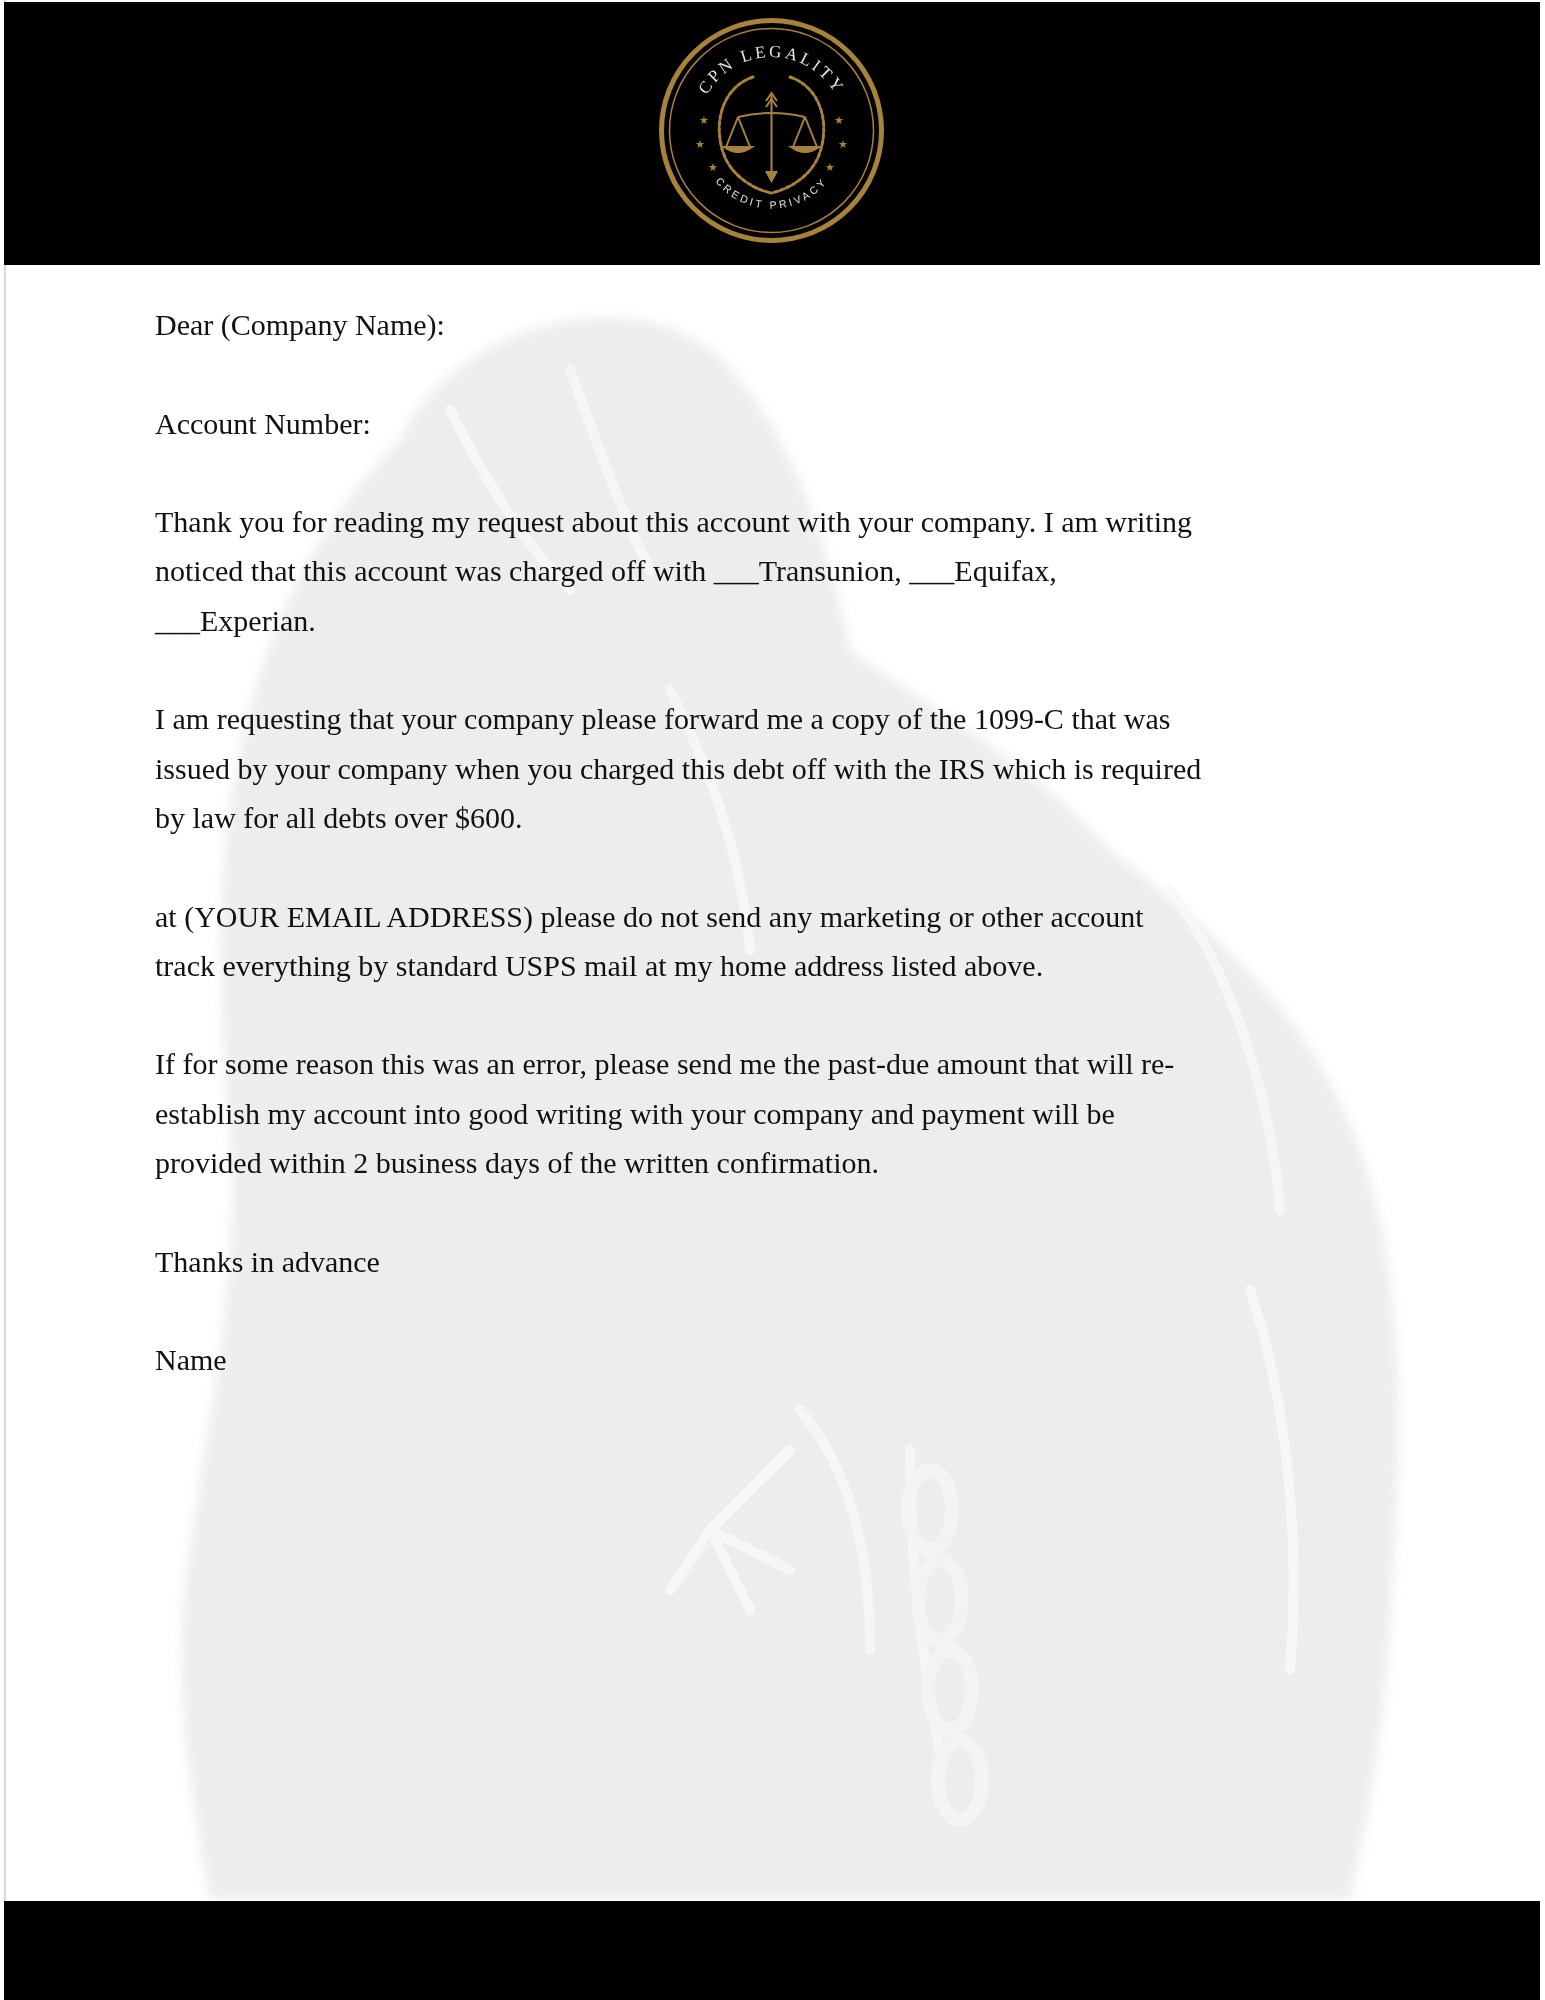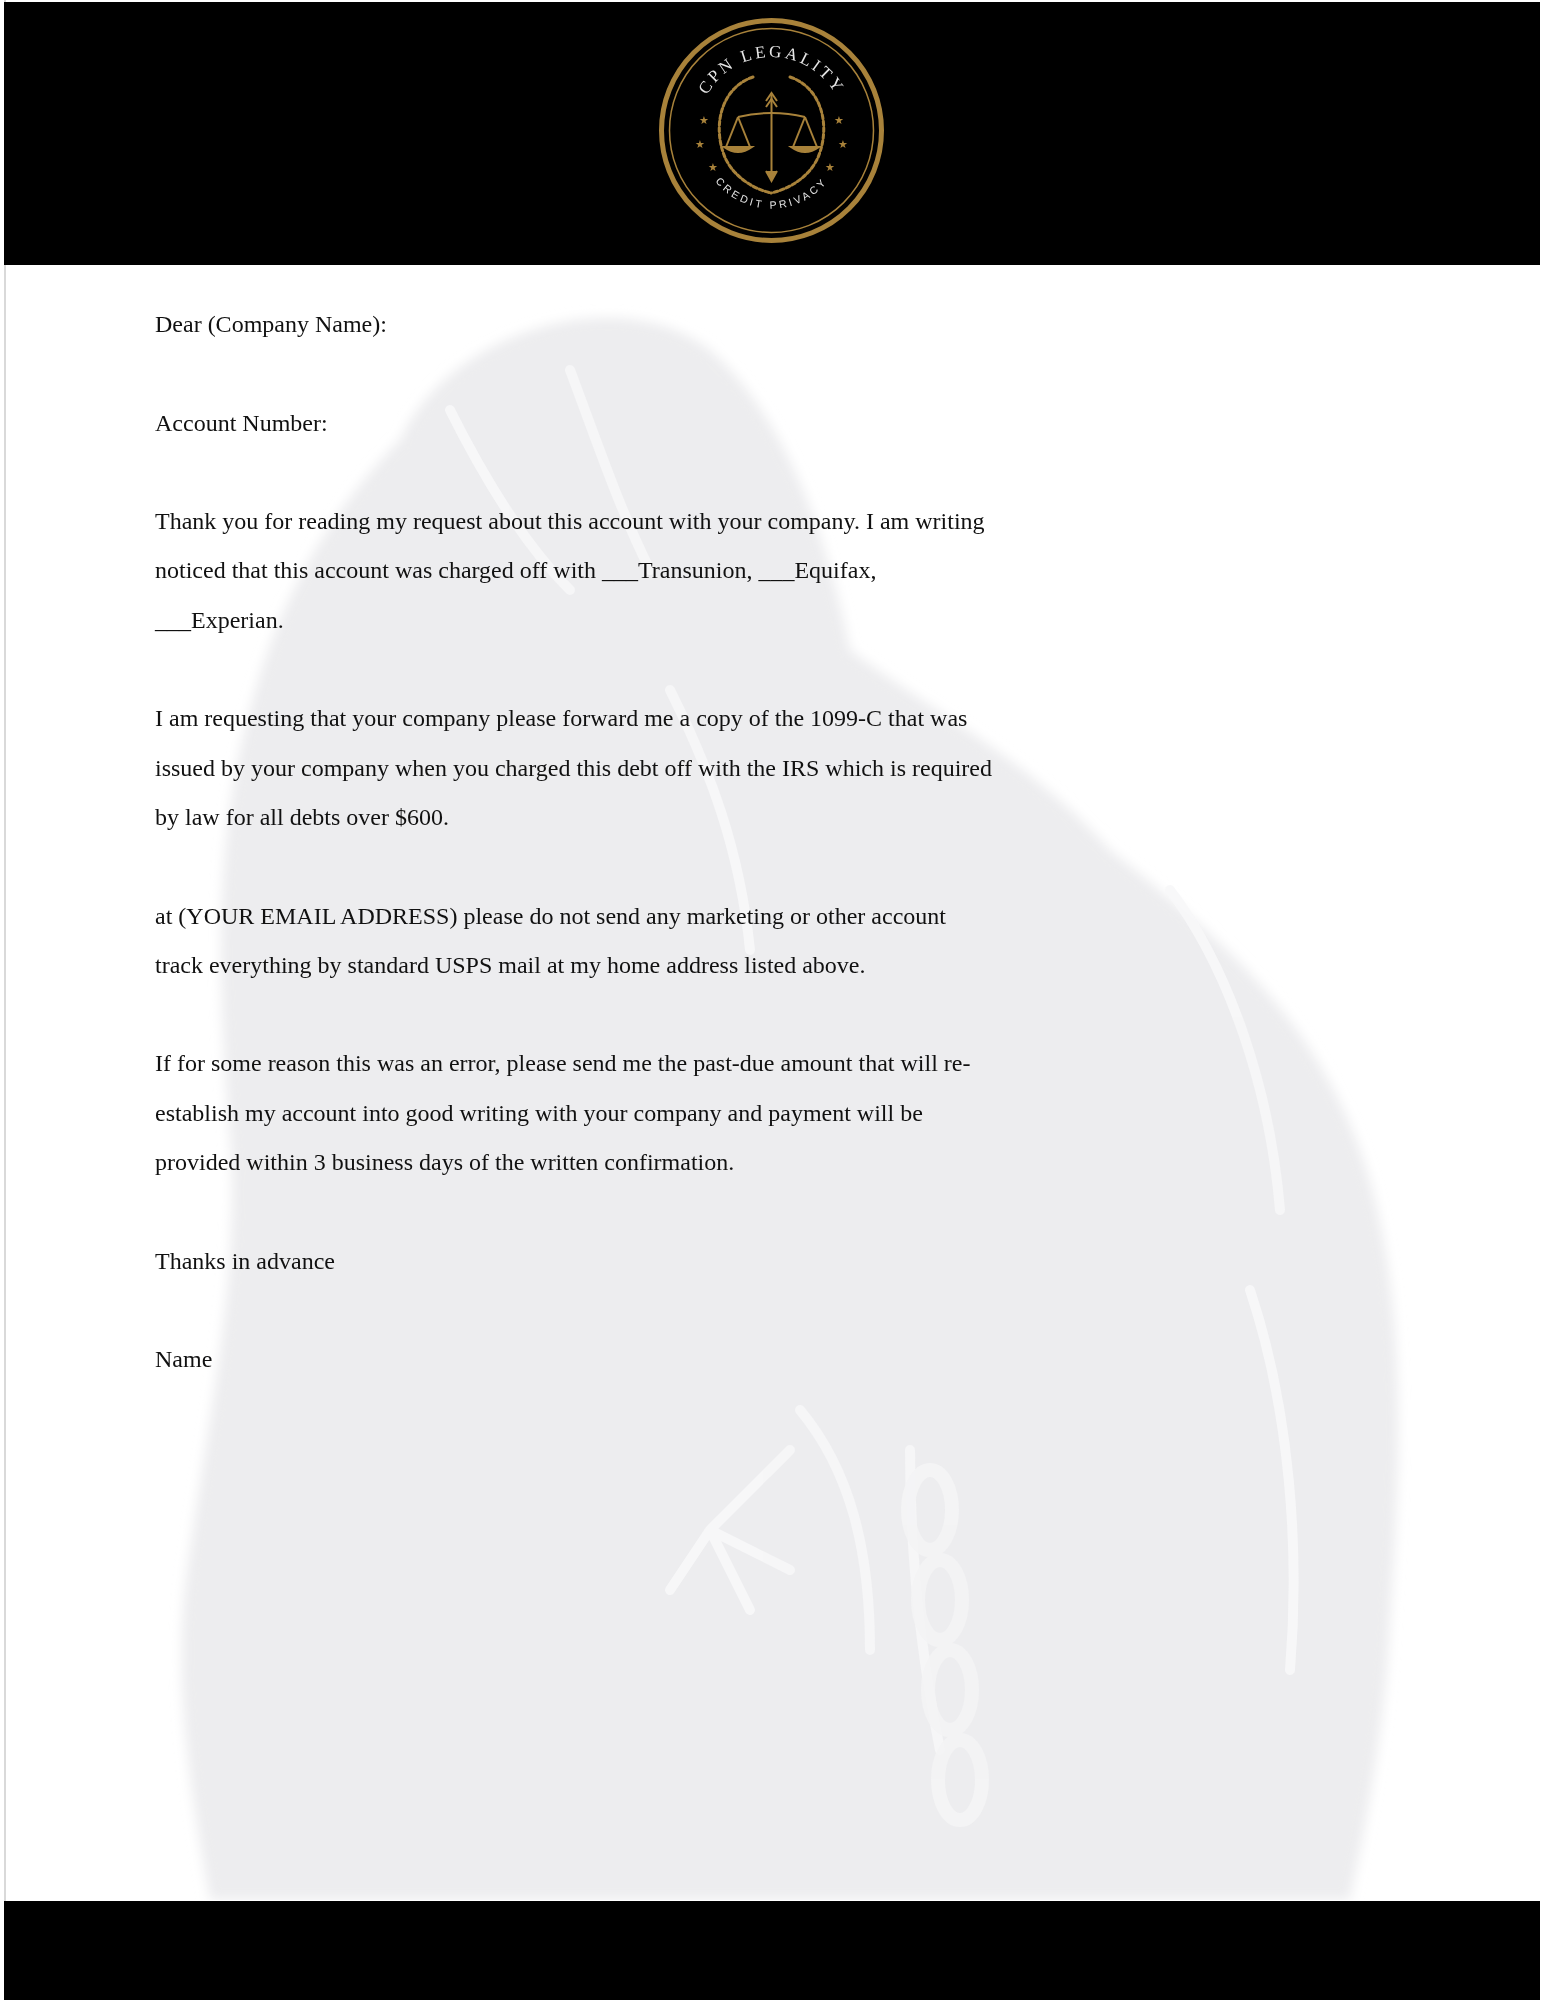--- a/index.html
+++ b/index.html
@@ -51,21 +51,21 @@
       top: 290px;
       width: 1400px;
       height: 1610px;
       pointer-events: none;
     }
     .letter {
       position: absolute;
       left: 155px;
       top: 300px;
       width: 1240px;
-      font-size: 24px;
+      font-size: 30px;
       line-height: 49.3px;
       color: #111111;
     }
     .line {
       display: block;
       white-space: pre;
       height: 49.3px;
     }
     .para {
       margin: 0 0 49.3px 0;
@@ -169,21 +169,21 @@
   </div>
 
   <div class="para">
     <span class="line">at (YOUR EMAIL ADDRESS) please do not send any marketing or other account</span>
     <span class="line">track everything by standard USPS mail at my home address listed above.</span>
   </div>
 
   <div class="para">
     <span class="line">If for some reason this was an error, please send me the past-due amount that will re-</span>
     <span class="line">establish my account into good writing with your company and payment will be</span>
-    <span class="line">provided within 3 business days of the written confirmation.</span>
+    <span class="line">provided within 2 business days of the written confirmation.</span>
   </div>
 
   <div class="para">
     <span class="line">Thanks in advance</span>
   </div>
   <div class="para">
     <span class="line">Name</span>
   </div>
 </div>
 

